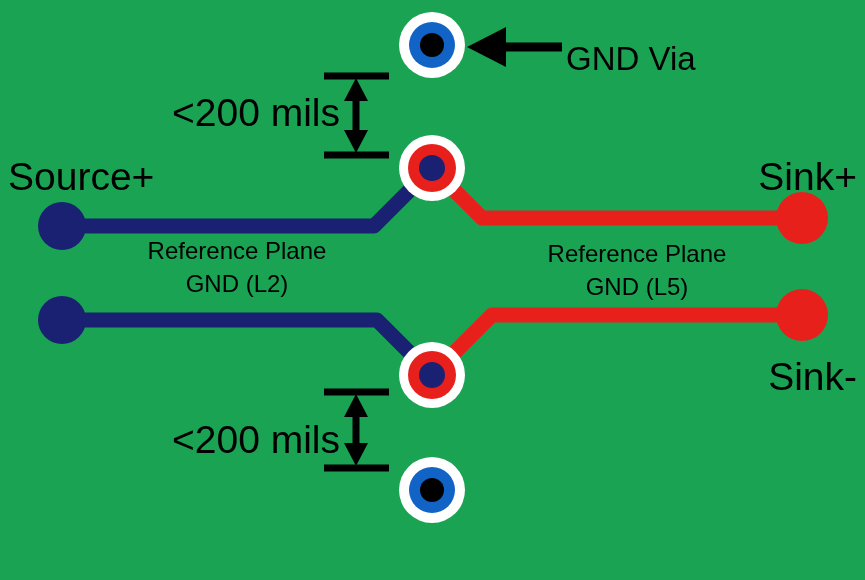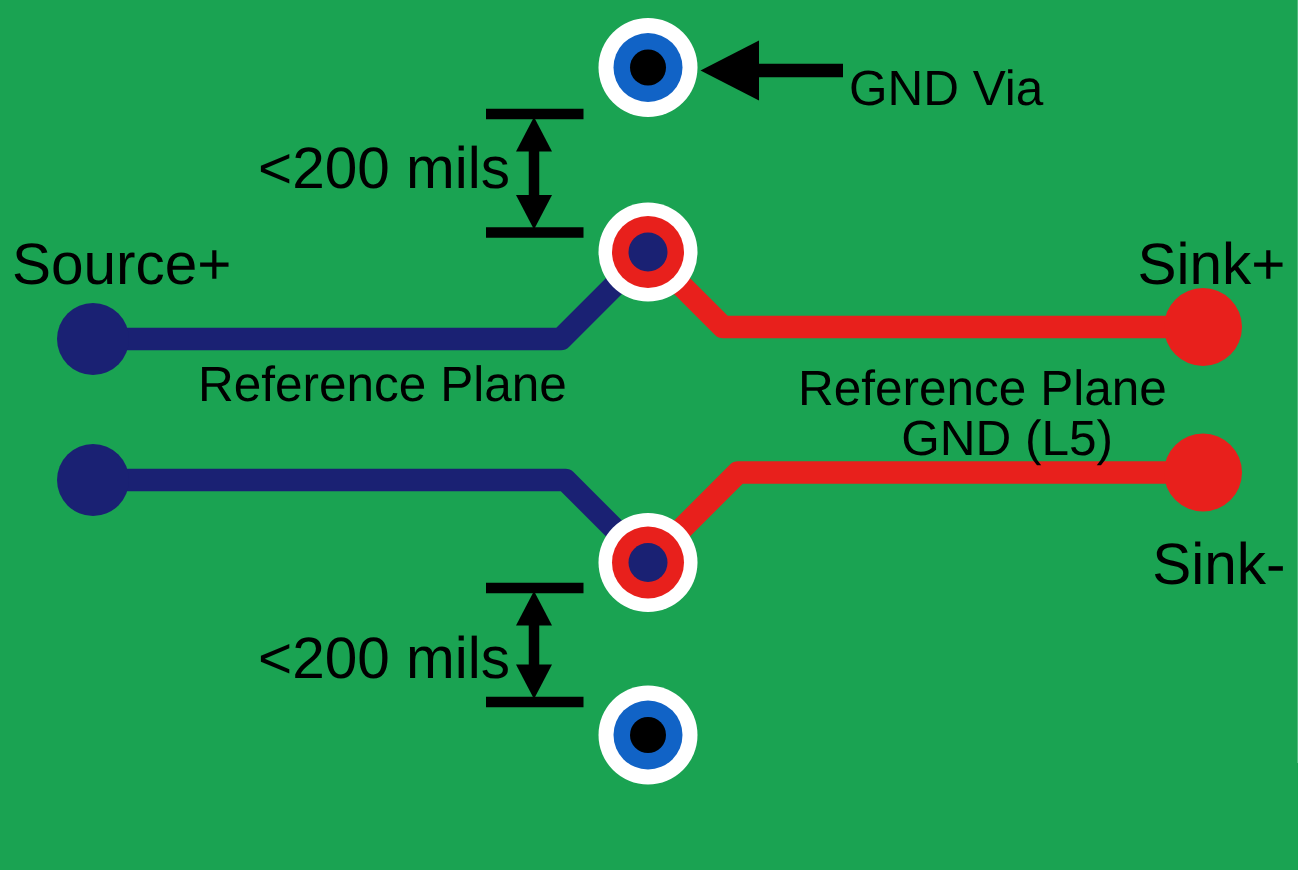--- a/index.html
+++ b/index.html
@@ -33,21 +33,21 @@
   .anno-line{stroke:var(--annotation-black);}
   .anno-fill{fill:var(--annotation-black);}
   .label{
     position:absolute;
     color:var(--annotation-black);
     line-height:1.1;
     white-space:nowrap;
   }
   .lbl-xl{font-size:33px;}
   .lbl-lg{font-size:39px;}
-  .lbl-md{font-size:33px;text-align:right;}
+  .lbl-md{font-size:24px;text-align:center;}
   .t-right{text-align:right;}
   .watermark{
     position:absolute;
     right:10px;top:531px;
     color:var(--watermark-white);
     font-size:25px;
     white-space:nowrap;
   }
 </style>
 </head>
@@ -115,20 +115,21 @@
 
   <div class="label lbl-xl" style="left:566px;top:31px;margin-top:10px;">GND Via</div>
 
   <div class="label lbl-lg t-right" style="left:150px;top:92px;width:190px;">&lt;200 mils</div>
 
   <div class="label lbl-lg t-right" style="left:735px;top:156px;width:122px;">Sink+</div>
 
   <div class="label lbl-lg" style="left:8px;top:156px;">Source+</div>
 
   <div class="label lbl-md" style="left:132px;top:238px;width:210px;">Reference Plane</div>
+  <div class="label lbl-md" style="left:132px;top:271px;width:210px;">GND (L2)</div>
 
   <div class="label lbl-md" style="left:532px;top:241px;width:210px;">Reference Plane</div>
   <div class="label lbl-md" style="left:532px;top:274px;width:210px;">GND (L5)</div>
 
 
   <div class="label lbl-lg t-right" style="left:735px;top:356px;width:122px;">Sink-</div>
 
   <div class="label lbl-lg t-right" style="left:150px;top:419px;width:190px;">&lt;200 mils</div>
 
 </div>

